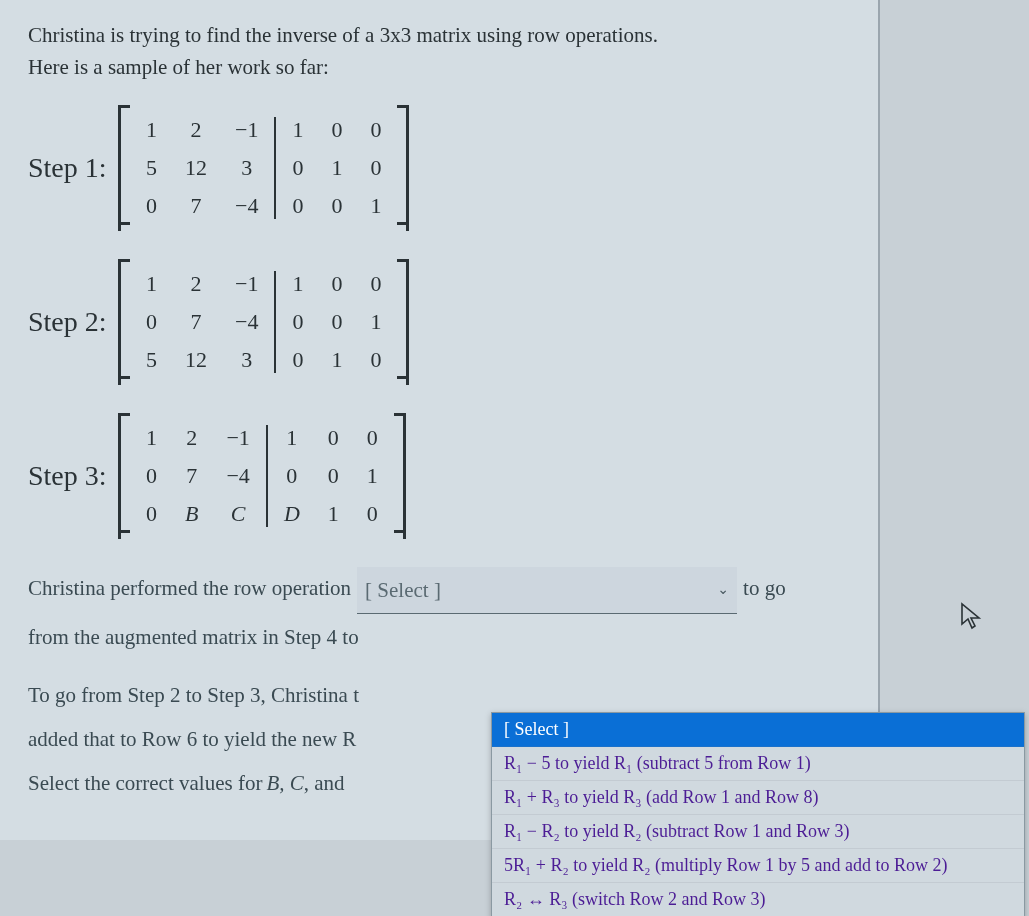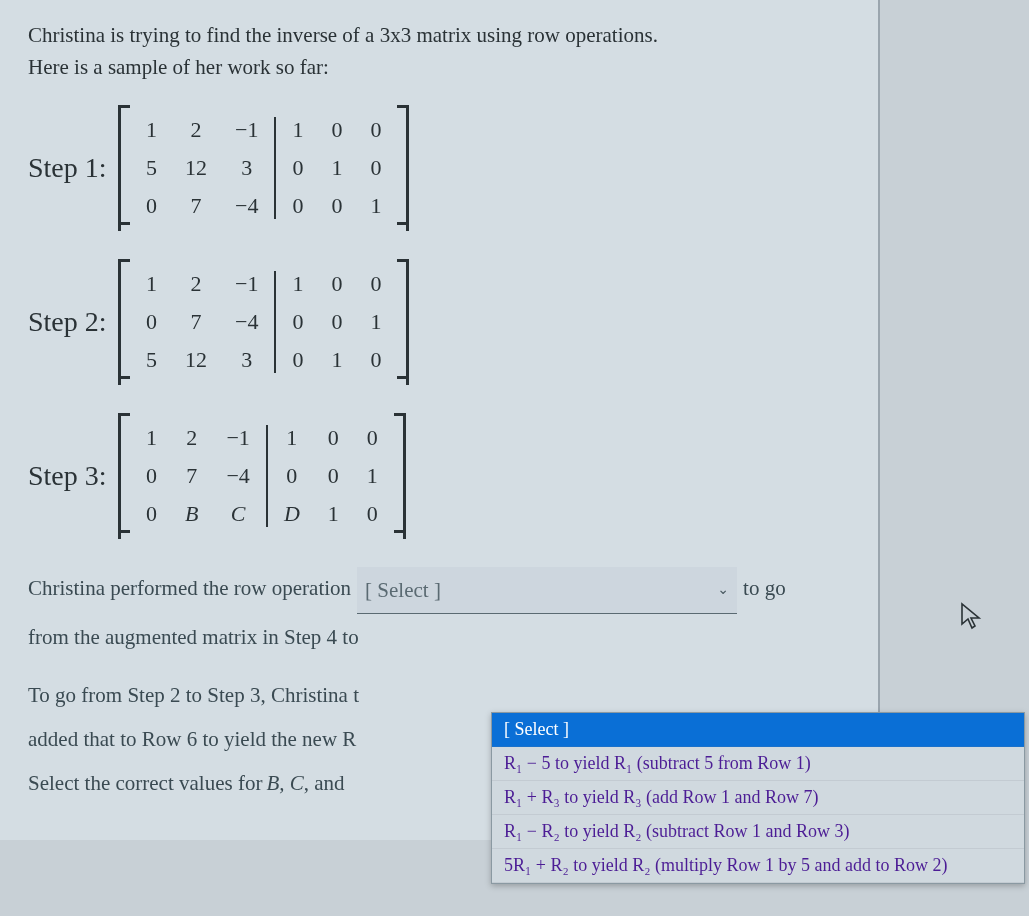--- a/index.html
+++ b/index.html
@@ -318,22 +318,23 @@
       <span class="italic-inline">B, C</span>
       <span>, and</span>
     </div>
   </div>
 
 </div>
 
 <div class="dropdown">
   <div class="opt selected">[ Select ]</div>
   <div class="opt">R₁ − 5 to yield R₁ (subtract 5 from Row 1)</div>
-  <div class="opt">R₁ + R₃ to yield R₃ (add Row 1 and Row 7)</div>
+  <div class="opt">R₁ + R₃ to yield R₃ (add Row 1 and Row 8)</div>
   <div class="opt">R₁ − R₂ to yield R₂ (subtract Row 1 and Row 3)</div>
   <div class="opt">5R₁ + R₂ to yield R₂ (multiply Row 1 by 5 and add to Row 2)</div>
+  <div class="opt">R₂ ↔ R₃ (switch Row 2 and Row 3)</div>
 </div>
 
 <div class="cursor">
   <svg width="22" height="28" viewBox="0 0 22 28">
     <path d="M2 2 L2 22 L8 17 L12 26 L15 24 L11 16 L19 16 Z" fill="none" stroke="#2a3236" stroke-width="1.6"></path>
   </svg>
 </div>
 
 </body></html>

